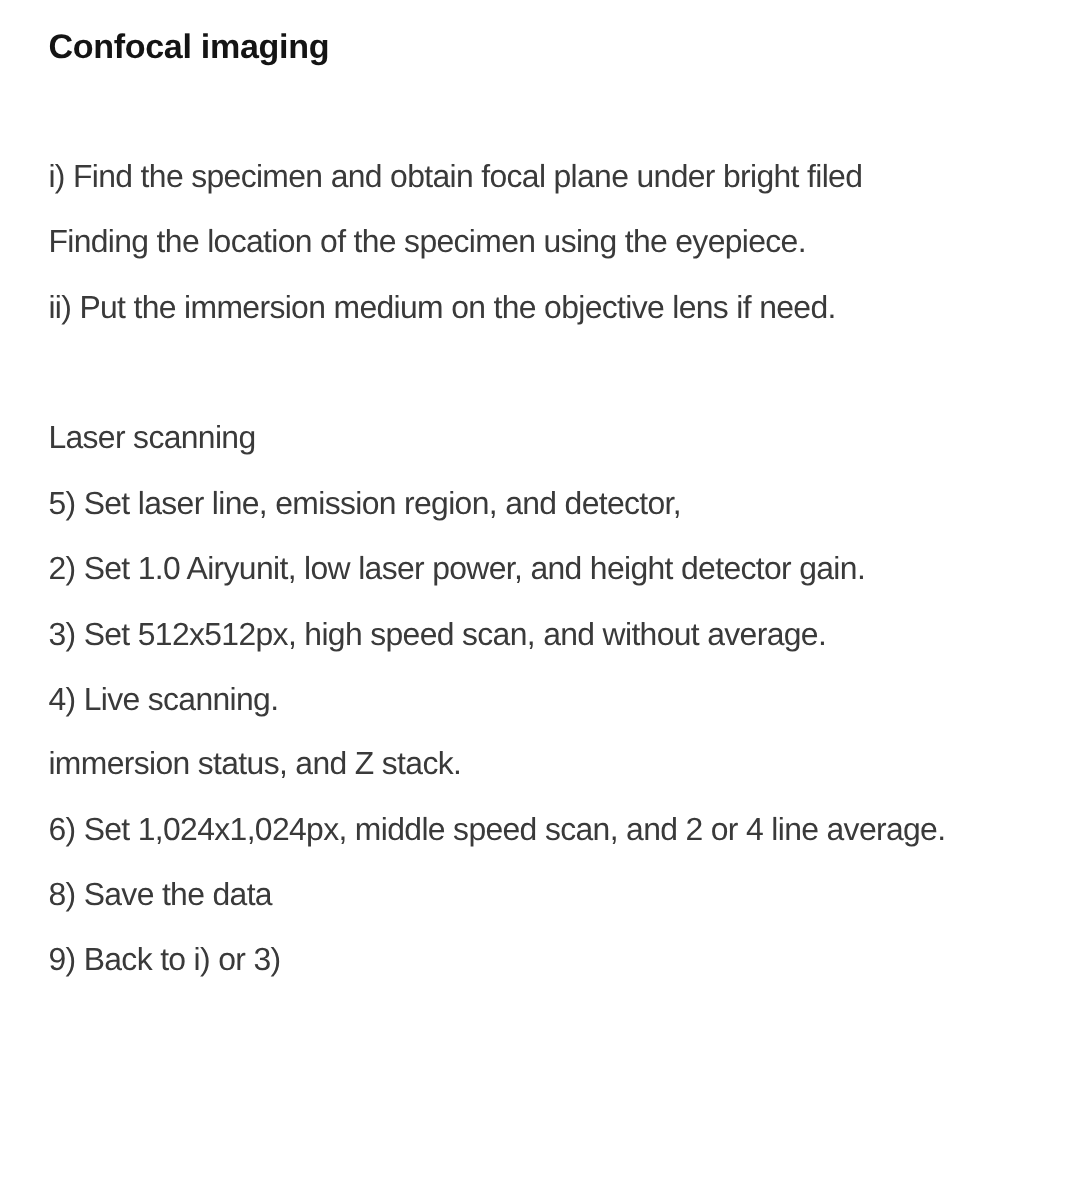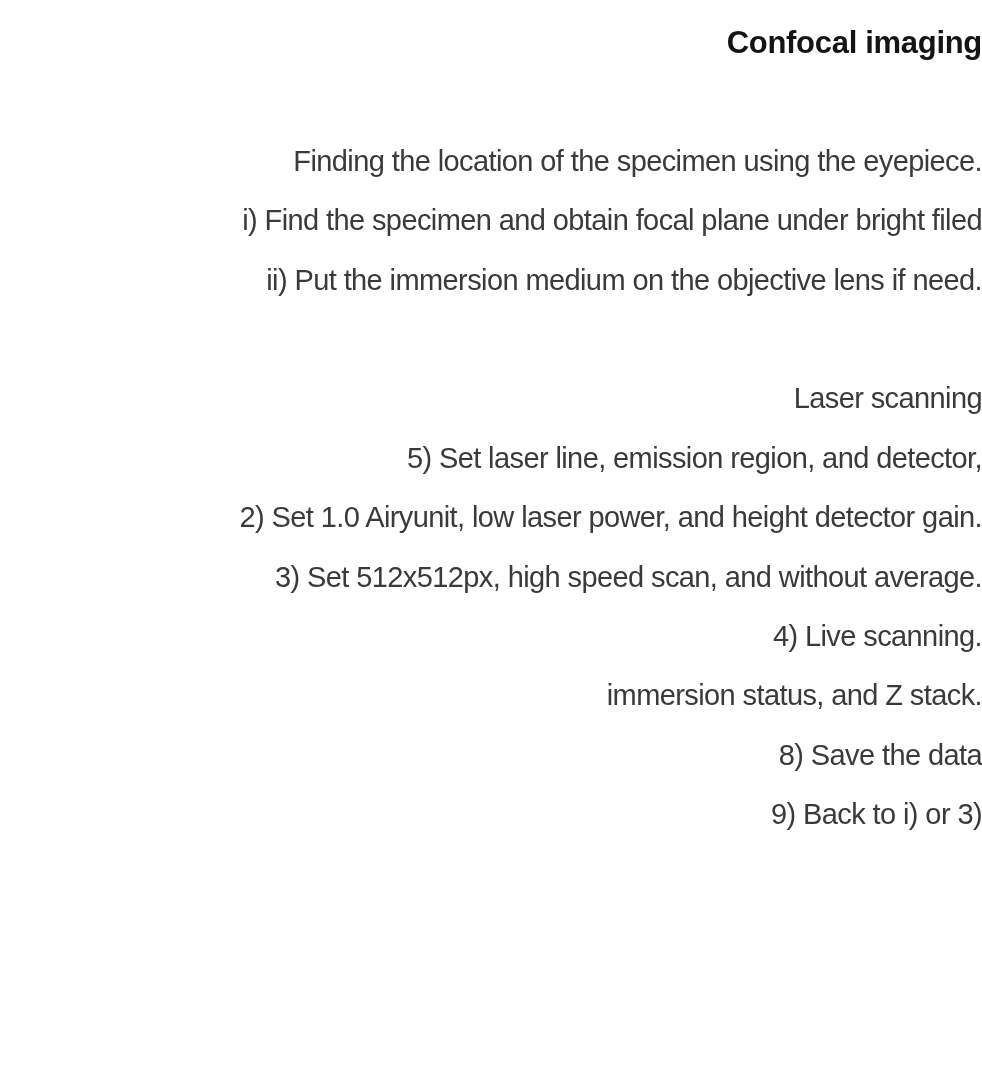--- a/index.html
+++ b/index.html
@@ -14,21 +14,20 @@
     width: 982px;
     height: 1080px;
     background: var(--bg);
     overflow: hidden;
     font-family: "Liberation Sans", sans-serif;
   }
   .doc {
     width: 982px;
     height: 1080px;
     padding: 13px 0 0 44px;
-    text-align: right;
   }
   .line {
     height: 59.4px;
     line-height: 59.4px;
     font-size: 29px;
     font-weight: 400;
     letter-spacing: -0.6px;
     color: var(--body-text);
     white-space: nowrap;
   }
@@ -44,28 +43,29 @@
 </style>
 </head>
 <body>
 
 <div class="doc">
 
   <div class="line title">Confocal imaging</div>
 
   <div class="line spacer"></div>
 
+  <div class="line">i) Find the specimen and obtain focal plane under bright filed</div>
   <div class="line">Finding the location of the specimen using the eyepiece.</div>
-  <div class="line">i) Find the specimen and obtain focal plane under bright filed</div>
   <div class="line">ii) Put the immersion medium on the objective lens if need.</div>
 
   <div class="line spacer"></div>
 
   <div class="line">Laser scanning</div>
   <div class="line">5) Set laser line, emission region, and detector,</div>
   <div class="line">2) Set 1.0 Airyunit, low laser power, and height detector gain.</div>
   <div class="line">3) Set 512x512px, high speed scan, and without average.</div>
   <div class="line">4) Live scanning.</div>
   <div class="line">immersion status, and Z stack.</div>
+  <div class="line">6) Set 1,024x1,024px, middle speed scan, and 2 or 4 line average.</div>
   <div class="line">8) Save the data</div>
   <div class="line">9) Back to i) or 3)</div>
 
 </div>
 
 </body></html>

